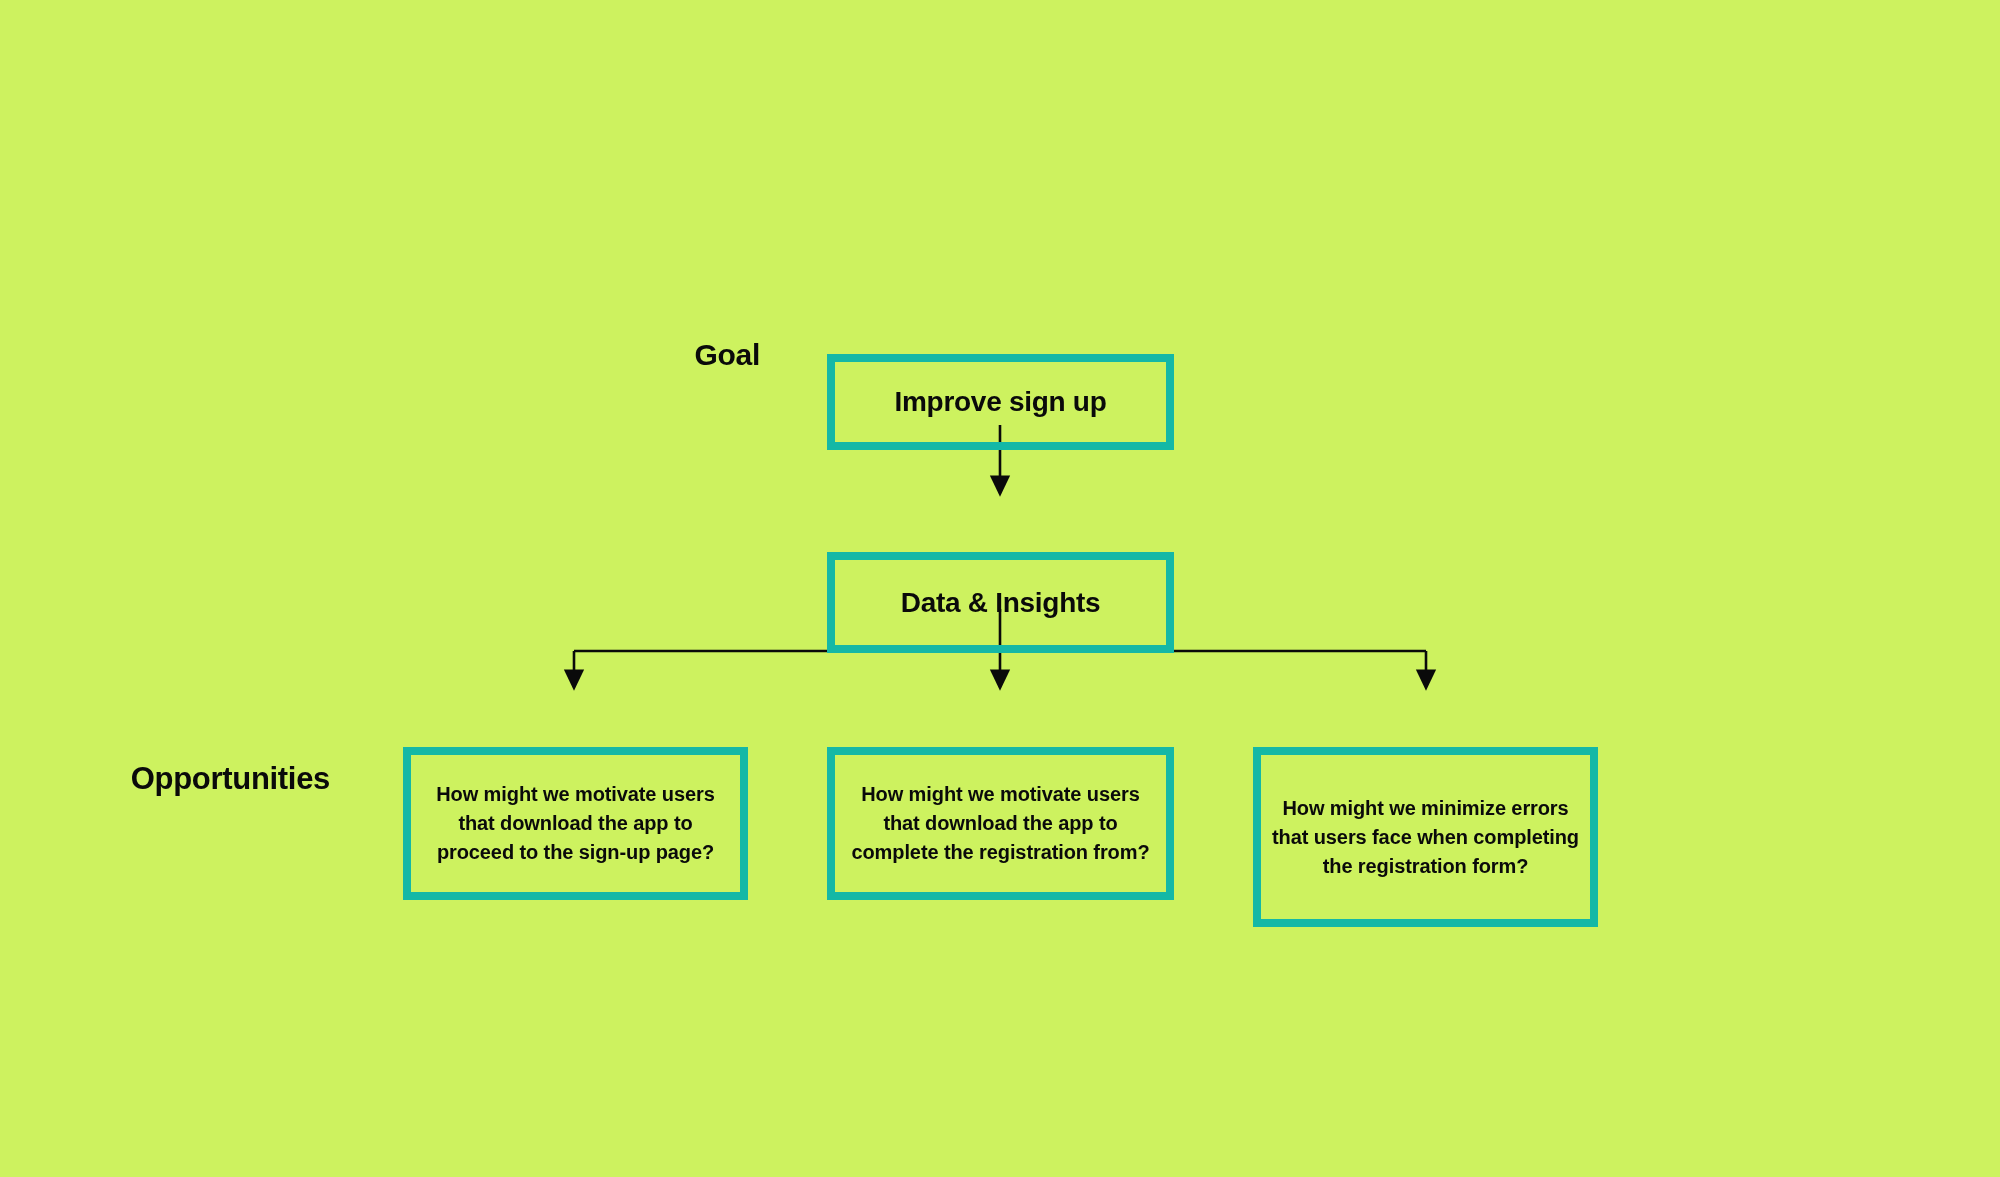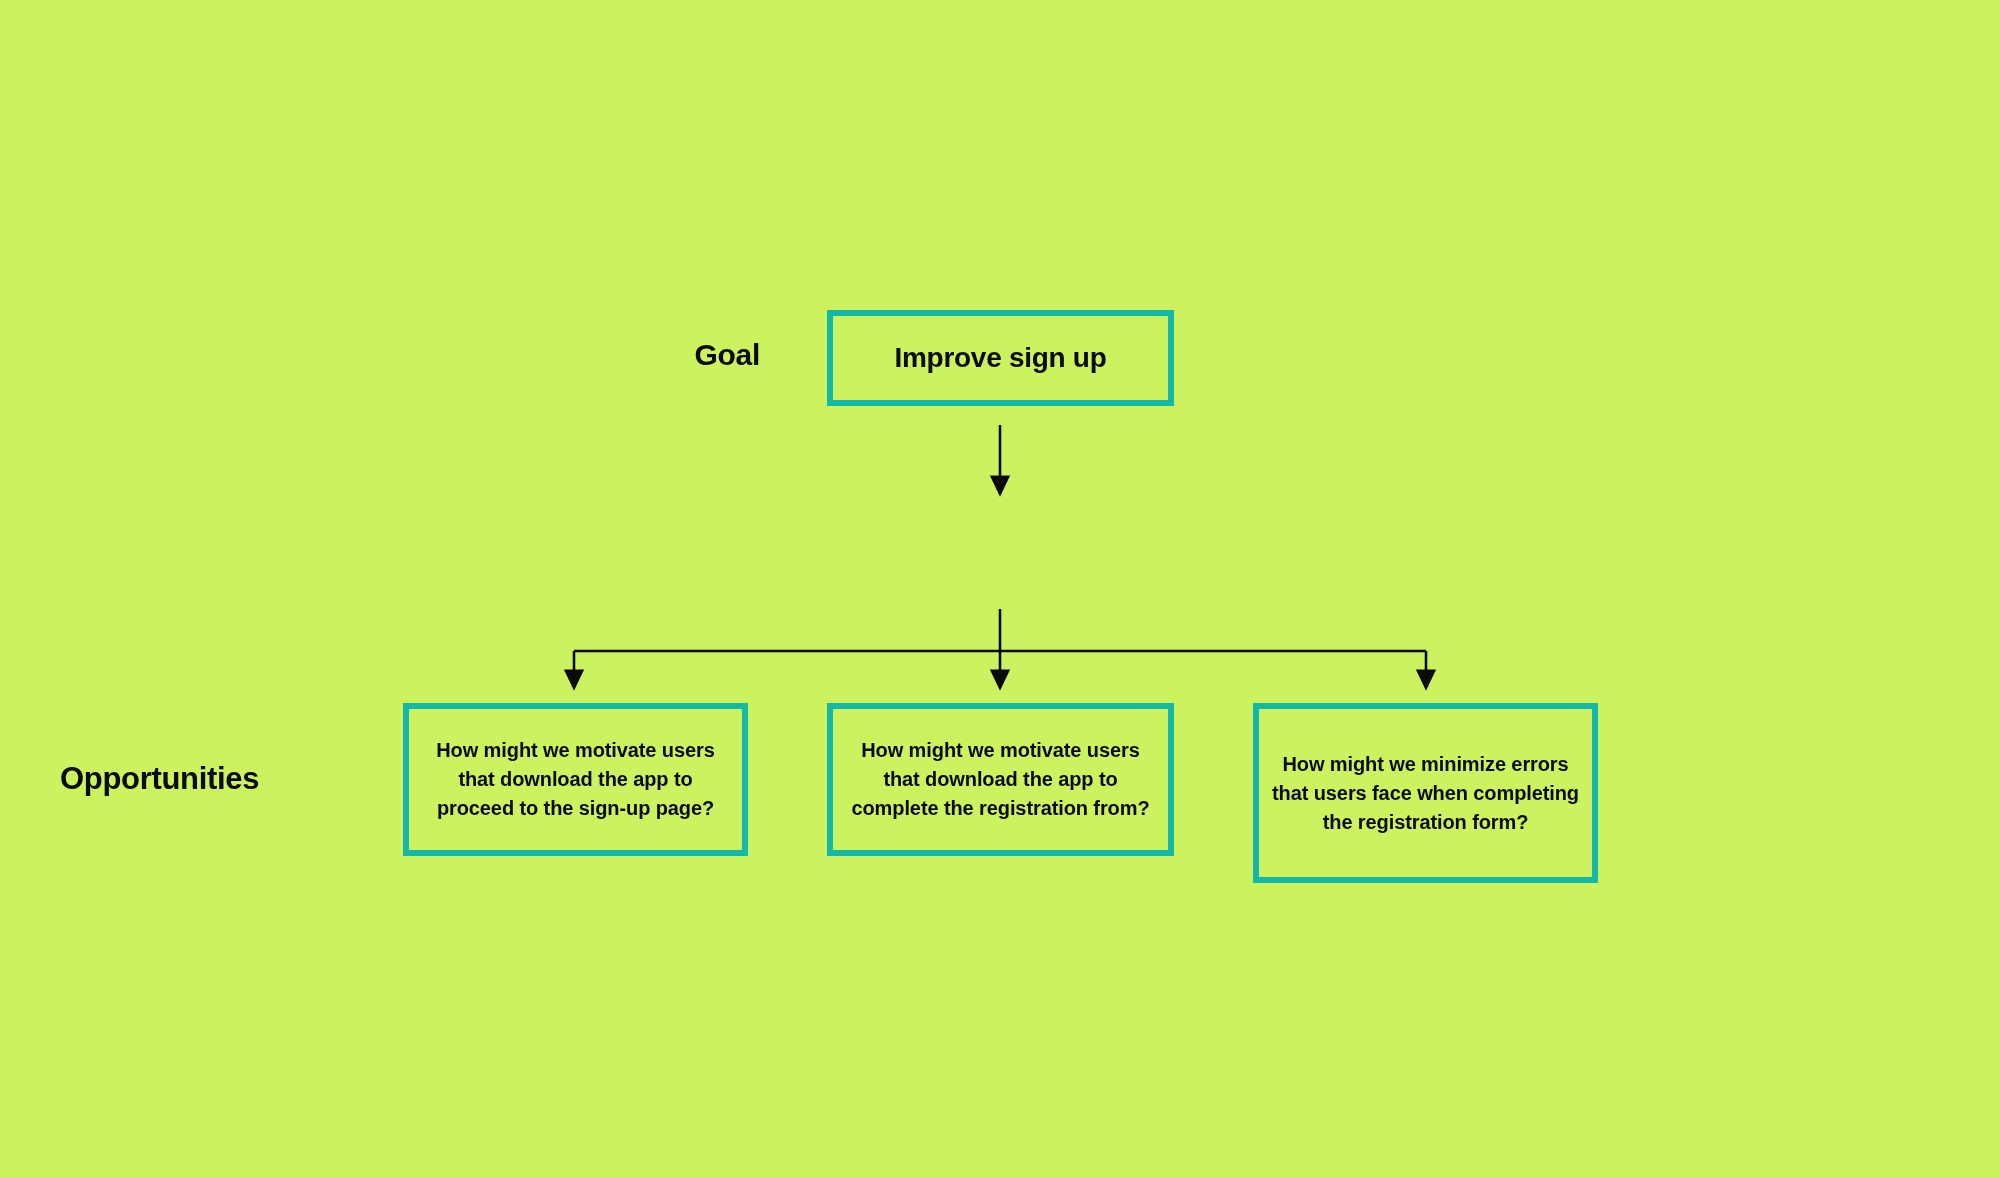--- a/index.html
+++ b/index.html
@@ -35,35 +35,36 @@
     left: 560px;
     top: 340px;
     width: 200px;
     text-align: right;
     font-size: 30px;
   }
   #opportunities-label {
     left: 60px;
     top: 763px;
     width: 270px;
-    text-align: left;
+    text-align: right;
     font-size: 31px;
   }
 
   
   .node {
     position: absolute;
     box-sizing: border-box;
-    border: 6px solid #14b8a6;
+    border: 8px solid #14b8a6;
     background: transparent;
     display: flex;
     align-items: center;
     justify-content: center;
     text-align: center;
     color: #0A0A0A;
+    margin-top: 44px;
   }
 
   .node-title {
     font-size: 28px;
     font-weight: 700;
     letter-spacing: -0.01em;
     line-height: 1.2;
   }
 
   .node-body {
@@ -155,20 +156,23 @@
   </svg>
 
   <div class="row-label" id="goal-label">Goal</div>
 
   <div class="row-label" id="opportunities-label">Opportunities</div>
 
   <div class="node" id="node-goal">
     <span class="node-title">Improve sign up</span>
   </div>
 
+  <div class="node" id="node-data">
+    <span class="node-title">Data &amp; Insights</span>
+  </div>
 
   <div class="node" id="node-opp-0">
     <span class="node-body">How might we motivate users that download the app to proceed to the sign-up page?</span>
   </div>
 
   <div class="node" id="node-opp-1">
     <span class="node-body">How might we motivate users that download the app to complete the registration from?</span>
   </div>
 
   <div class="node" id="node-opp-2">

